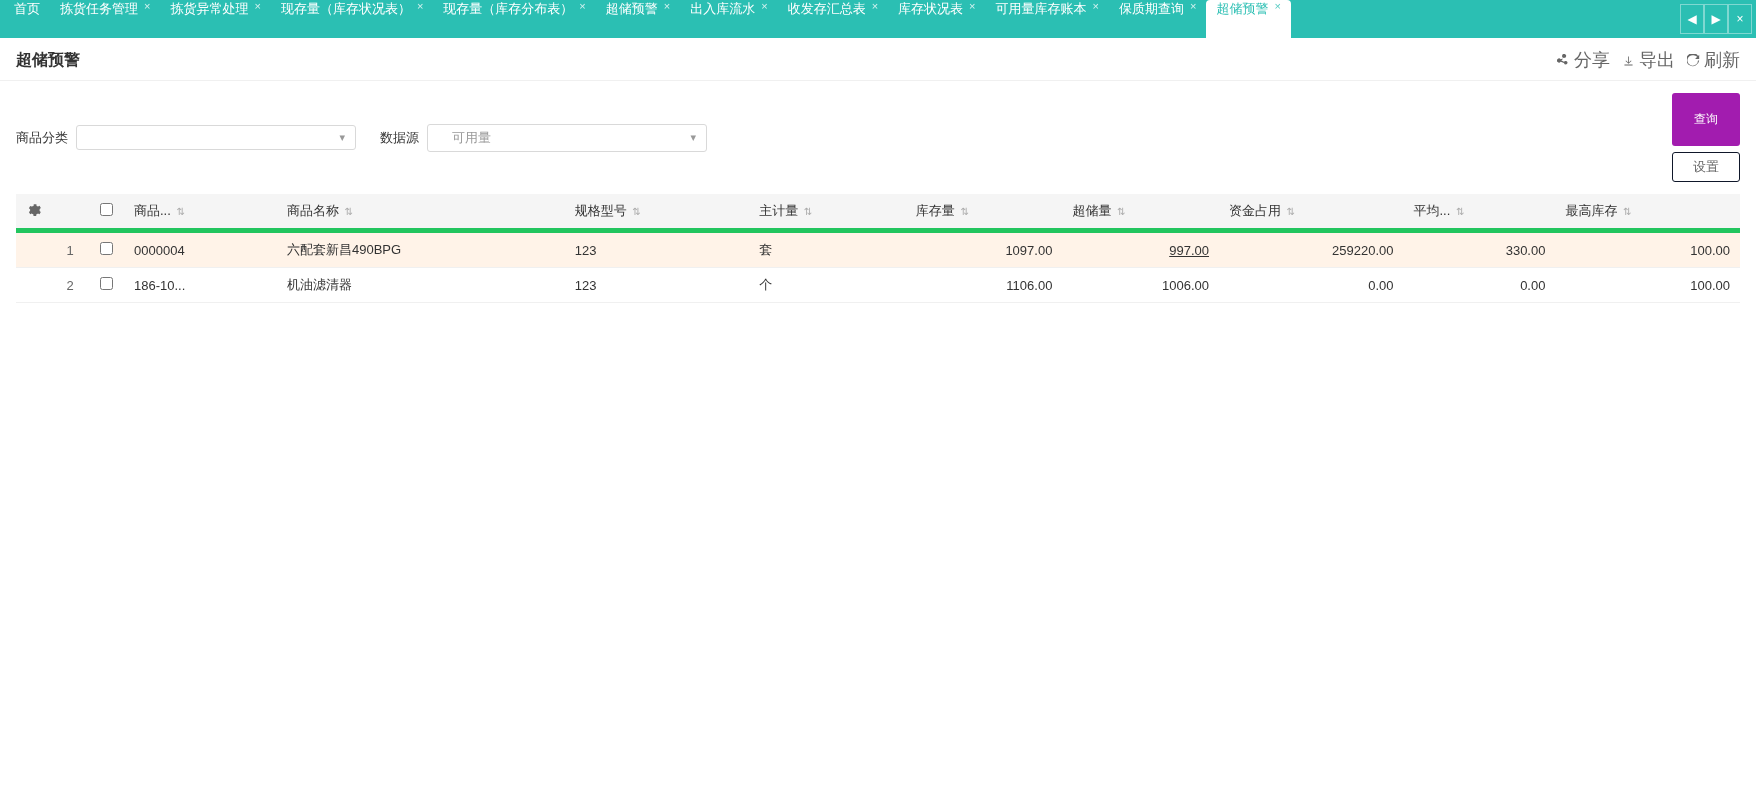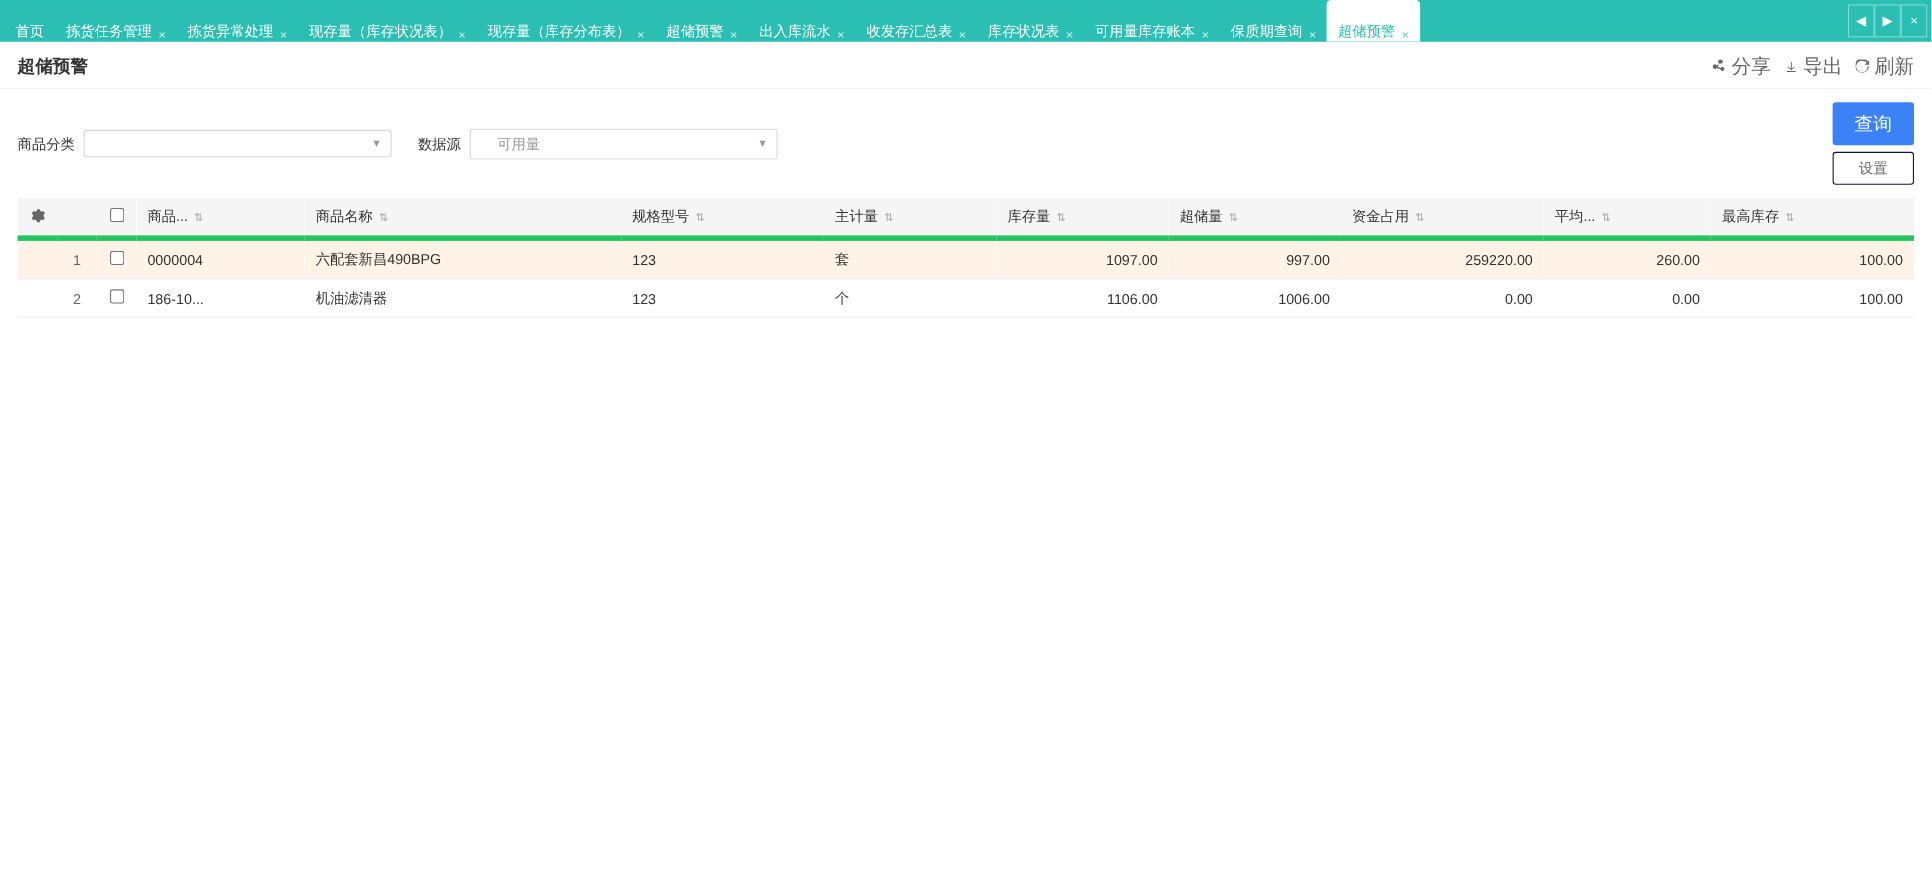--- a/index.html
+++ b/index.html
@@ -10,21 +10,21 @@
       display: flex;
       align-items: center;
       background: #2bbfb3;
       height: 38px;
       padding: 0 4px;
       overflow: hidden;
       flex-wrap: nowrap;
     }
     .top-nav .nav-item {
       display: flex;
-      align-items: flex-end;
+      align-items: flex-start;
       height: 38px;
       padding: 0 10px;
       color: #fff;
       font-size: 13px;
       white-space: nowrap;
       cursor: pointer;
       flex-shrink: 0;
     }
     .top-nav .nav-item.active {
       background: #fff;
@@ -120,27 +120,27 @@
     }
     .filter-select .chevron { color: #999; font-size: 11px; }
 
     .filter-actions {
       margin-left: auto;
       display: flex;
       flex-direction: column;
       gap: 6px;
     }
     .btn-query {
-      background: #3b82f6;
+      background: #a21caf;
       color: #fff;
       border: none;
       border-radius: 3px;
-      padding: 8px 20px;
-      cursor: pointer;
-      font-size: 17px;
+      padding: 18px 20px;
+      cursor: pointer;
+      font-size: 12px;
     }
     .btn-settings {
       background: #fff;
       color: #666;
       border: 1px solid #0f172a;
       border-radius: 3px;
       padding: 5px 20px;
       cursor: pointer;
       font-size: 13px;
     }
@@ -347,23 +347,23 @@
     <td style="text-align:center;"></td>
     <td class="row-num">1</td>
     <td class="row-check">
       <input type="checkbox" style="">
     </td>
     <td>0000004</td>
     <td>六配套新昌490BPG</td>
     <td>123</td>
     <td>套</td>
     <td style="text-align:right;">1097.00</td>
-    <td style="text-align:right;">997.00</td>
+    <td style="text-align:right;text-decoration:underline;">997.00</td>
     <td style="text-align:right;">259220.00</td>
-    <td style="text-align:right;">260.00</td>
+    <td style="text-align:right;">330.00</td>
     <td style="text-align:right;">100.00</td>
   </tr>
         <tr>
     <td style="text-align:center;"></td>
     <td class="row-num">2</td>
     <td class="row-check">
       <input type="checkbox" style="">
     </td>
     <td>186-10...</td>
     <td>机油滤清器</td>

